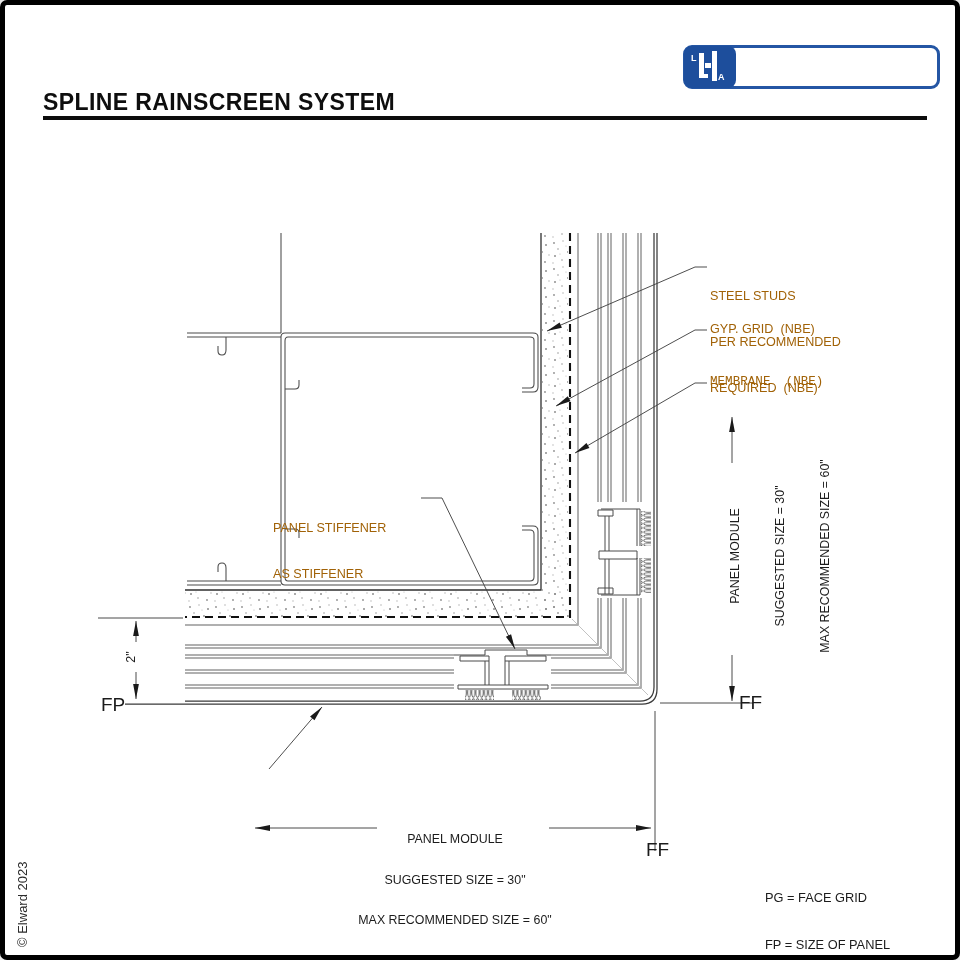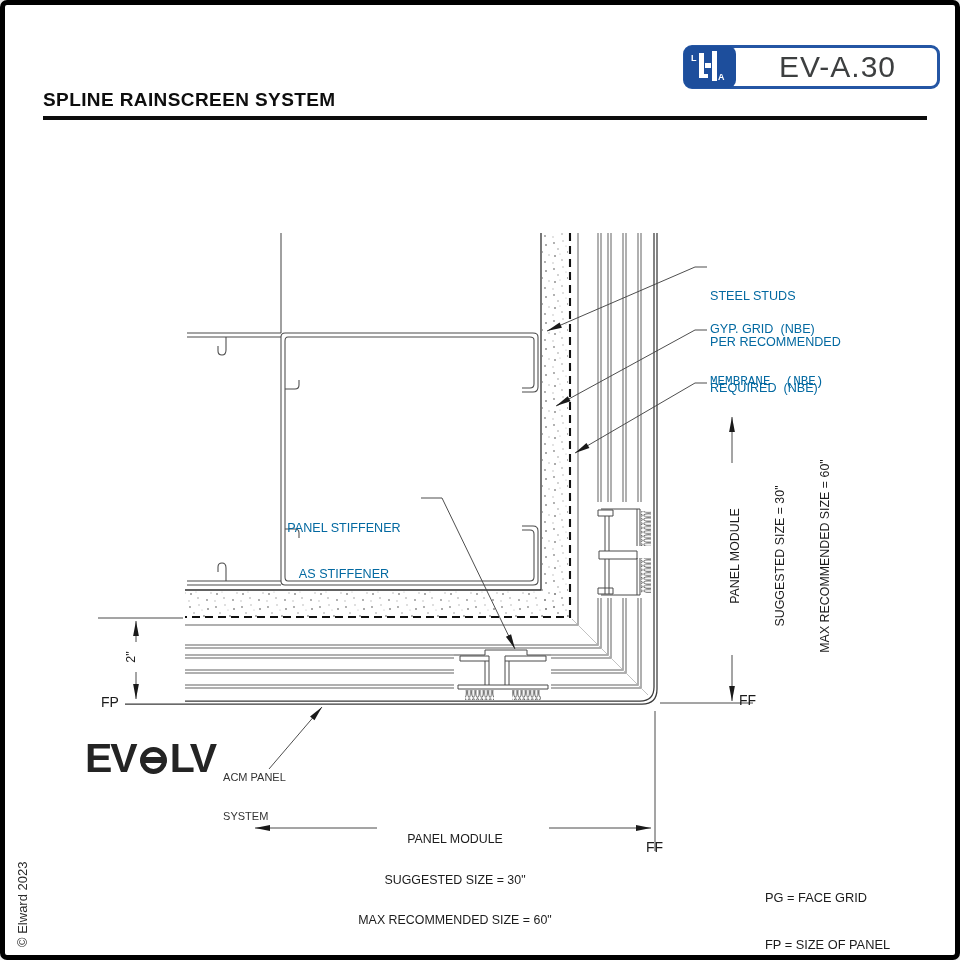--- a/index.html
+++ b/index.html
@@ -3,33 +3,33 @@
 <meta charset="utf-8">
 <style>
   html,body{margin:0;padding:0;background:#e8e8e8;}
   .page{
     position:relative;width:960px;height:960px;box-sizing:border-box;
     background:#fff;border:5px solid #000;border-radius:7px;overflow:hidden;
     font-family:"Liberation Sans",sans-serif;color:#1c1c1c;
   }
   .abs{position:absolute;}
   
-  .title{left:38px;top:84px;font-size:19px;font-weight:700;letter-spacing:.4px;color:#0e0e0e;}
+  .title{left:38px;top:84px;font-size:23px;font-weight:700;letter-spacing:.4px;color:#0e0e0e;}
   .title-rule{left:38px;top:111px;width:884px;height:4px;background:#0d0d0d;}
   .sheetbox{left:678px;top:40px;width:251px;height:38px;border:3px solid #2456a4;border-radius:9px;display:flex;align-items:center;}
   .sheetlogo{position:absolute;left:-2px;top:-2px;width:52px;height:42px;background:#1d4e9c;border-radius:8px;}
   .sheetcode{position:absolute;left:52px;right:0;text-align:center;font-size:30px;letter-spacing:1px;color:#3d3f40;font-weight:400;}
   
-  .lbl{font-size:12.6px;line-height:15.2px;color:#0369a1;white-space:pre;}
+  .lbl{font-size:12.6px;line-height:15.2px;color:#a16207;white-space:pre;}
   .lbl div{white-space:pre;}
   .steel{left:705px;top:254px;}
   .gyp{left:705px;top:317px;}
   .mem{left:705px;top:370px;font-family:Liberation Mono, monospace;}
-  .stiff{left:268px;top:486px;width:142px;text-align:center;}
-  .marker{font-size:14px;color:#1b1b1b;}
+  .stiff{left:268px;top:486px;width:142px;text-align:left;}
+  .marker{font-size:19px;color:#1b1b1b;}
   .fp{left:96px;top:689px;}
   .ffr{left:734px;top:687px;}
   .ffb{left:641px;top:834px;}
   .dim2{left:111px;top:644px;width:30px;height:16px;transform:rotate(-90deg);
         font-size:12.5px;text-align:center;background:#fff;line-height:16px;}
   .dimbottom{left:330px;top:801px;width:240px;text-align:center;font-size:12.4px;line-height:13.5px;white-space:pre;}
   .dimright{left:597px;top:527px;width:240px;height:48px;transform:rotate(-90deg);
             text-align:center;font-size:12.4px;line-height:15px;white-space:pre;}
   
   .legend{left:760px;top:854px;font-size:12.8px;line-height:15.6px;white-space:pre;}
@@ -171,21 +171,20 @@
     <div class="sheetlogo">
       <svg width="52" height="42" viewBox="0 0 52 42" style="position:static">
         <text x="7" y="15" font-size="9" font-weight="bold" fill="#fff" font-family="Liberation Sans,sans-serif">L</text>
         <rect x="15" y="7" width="5" height="25" fill="#fff"></rect>
         <rect x="15" y="28" width="9" height="4" fill="#fff"></rect>
         <rect x="21" y="17" width="6" height="5" fill="#fff"></rect>
         <rect x="28" y="5" width="5" height="30" fill="#fff"></rect>
         <text x="34" y="34" font-size="9" font-weight="bold" fill="#fff" font-family="Liberation Sans,sans-serif">A</text>
       </svg>
     </div>
-    <div class="sheetcode">EV-A.30</div>
   </div>
 
   <div class="abs lbl steel">
     <div>STEEL STUDS</div>
     <div>PER RECOMMENDED</div>
     <div>REQUIRED  (NBE)</div>
   </div>
   <div class="abs lbl gyp">GYP. GRID  (NBE)</div>
   <div class="abs lbl mem">MEMBRANE  (NBE)</div>
   <div class="abs lbl stiff">
@@ -204,33 +203,20 @@
   <div class="abs dimbottom">
     <div>PANEL MODULE</div>
     <div>SUGGESTED SIZE = 30"</div>
     <div>MAX RECOMMENDED SIZE = 60"</div>
   </div>
 
   <div class="abs marker fp">FP</div>
   <div class="abs marker ffr">FF</div>
   <div class="abs marker ffb">FF</div>
 
-  <div class="abs evolv">
-    <div class="wordmark">
-      <span>EV</span>
-      <span class="theta">
-          <span class="bar"></span>
-        </span>
-      <span>LV</span>
-    </div>
-    <div class="tagline">
-      <div>ACM PANEL</div>
-      <div>SYSTEM</div>
-    </div>
-  </div>
 
   <div class="abs legend">
     <div>PG = FACE GRID</div>
     <div>FP = SIZE OF PANEL</div>
     
     
     
   </div>
 
   <div class="abs copyright">© Elward 2023</div>

